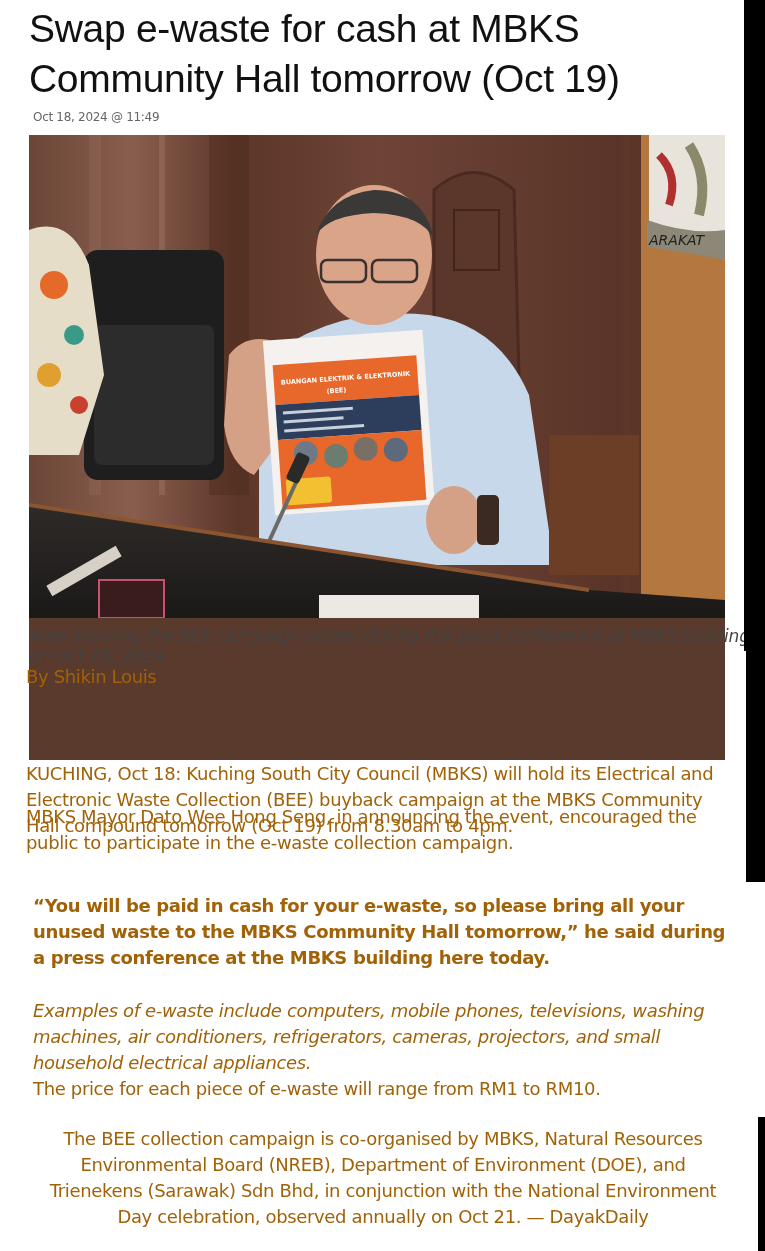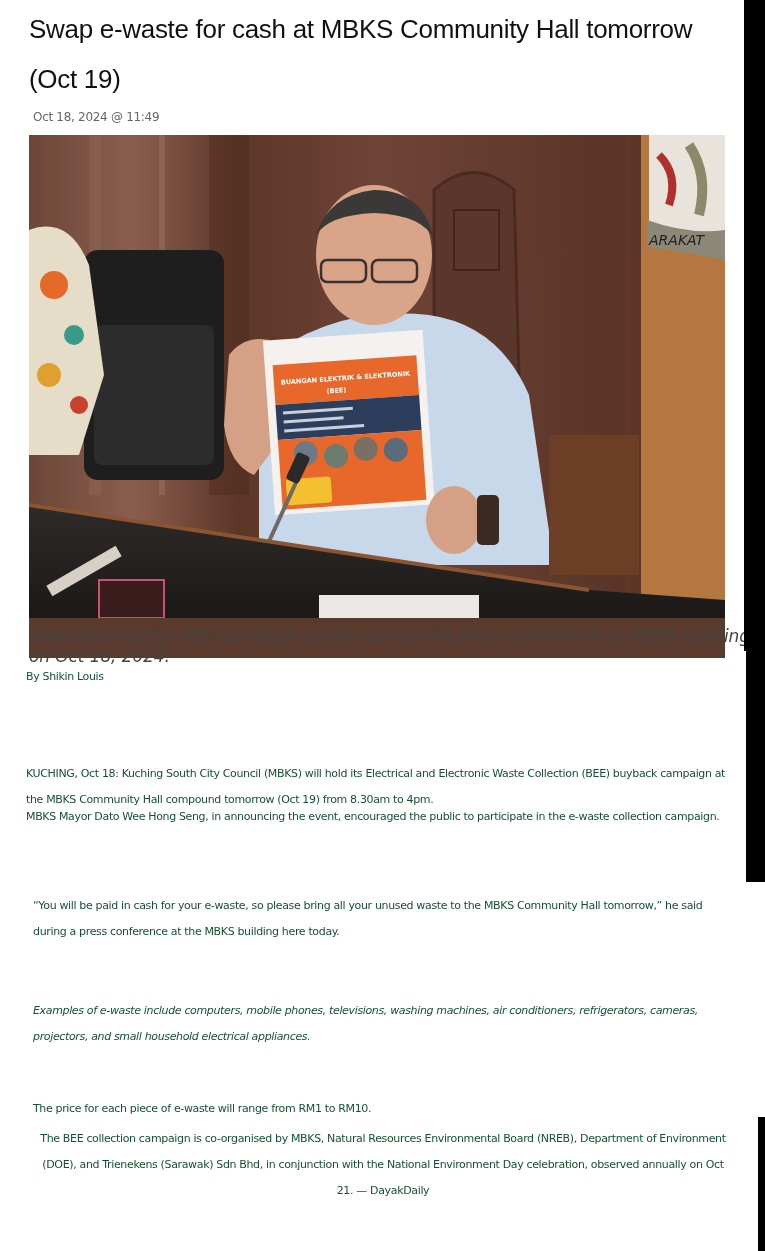--- a/index.html
+++ b/index.html
@@ -4,48 +4,48 @@
   <style>
     html, body { margin: 0; padding: 0; }
     body {
       width: 765px; height: 1251px; position: relative; overflow: hidden;
       background: #ffffff; color: #222;
       font-family: "DejaVu Sans", sans-serif;
     }
     .title {
       position: absolute; left: 29px; top: 4px; width: 700px;
       font-family: "Liberation Sans", sans-serif;
-      font-size: 26px; line-height: 50px; color: #111; margin: 0; font-weight: normal;
+      font-size: 39px; line-height: 50px; color: #111; margin: 0; font-weight: normal;
       letter-spacing: -0.3px;
     }
     .date {
       position: absolute; left: 33px; top: 110px;
       font-family: "DejaVu Sans", sans-serif; font-size: 12px; color: #666;
       letter-spacing: -0.3px;
     }
     .photo {
-      position: absolute; left: 29px; top: 135px; width: 696px; height: 523px;
+      position: absolute; left: 29px; top: 135px; width: 696px; height: 625px;
       overflow: hidden; background: #5a3a2c;
     }
     .caption {
       position: absolute; left: 29px; top: 626px;
       font-family: "DejaVu Sans", sans-serif; font-style: italic;
       font-size: 17px; color: #444; letter-spacing: -0.1px;
     }
     .byline, .para {
       position: absolute; font-family: "DejaVu Sans", sans-serif;
-      font-size: 11px; line-height: 26px; color: #14532d; margin: 0;
+      font-size: 18px; line-height: 26px; color: #a16207; margin: 0;
       letter-spacing: -0.35px;
     }
     .byline { left: 26px; top: 664px; }
     .p1 { left: 26px; top: 716px; width: 700px; margin-top: 45px; }
     .p2 { left: 26px; top: 804px; width: 700px; }
-    .p3 { left: 33px; top: 893px; width: 700px; }
+    .p3 { left: 33px; top: 893px; width: 700px; font-weight: bold; }
     .p4 { left: 33px; top: 998px; width: 700px; font-style: italic; }
-    .p5 { left: 33px; top: 1076px; width: 700px; margin-top: 20px; }
+    .p5 { left: 33px; top: 1076px; width: 700px; }
     .p6 { left: 33px; top: 1126px; width: 700px; text-align: center; }
     .bar { position: absolute; background: #000; }
   </style>
 </head>
 <body>
 
 <h1 class="title">Swap e-waste for cash at MBKS Community Hall tomorrow (Oct 19)</h1>
 <div class="date">Oct 18, 2024 @ 11:49</div>
 
 <div class="photo">

